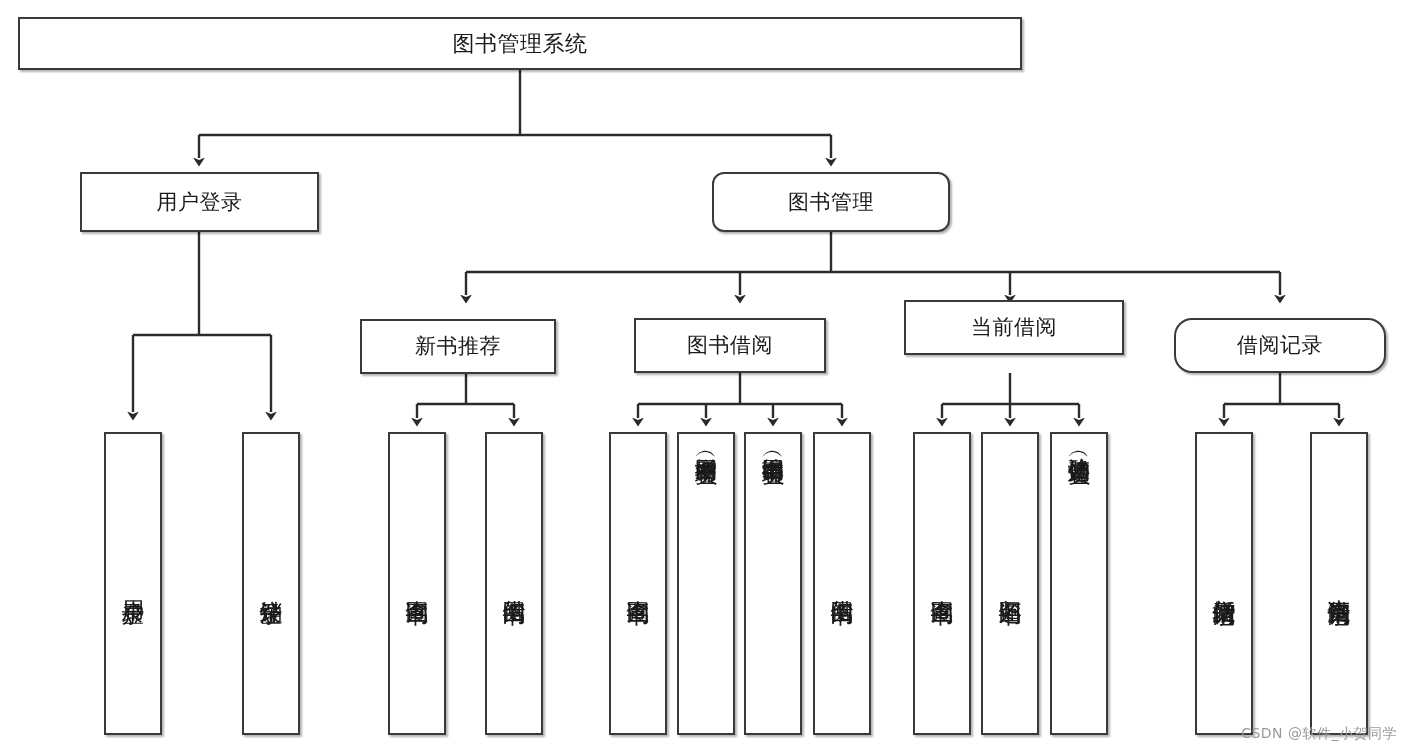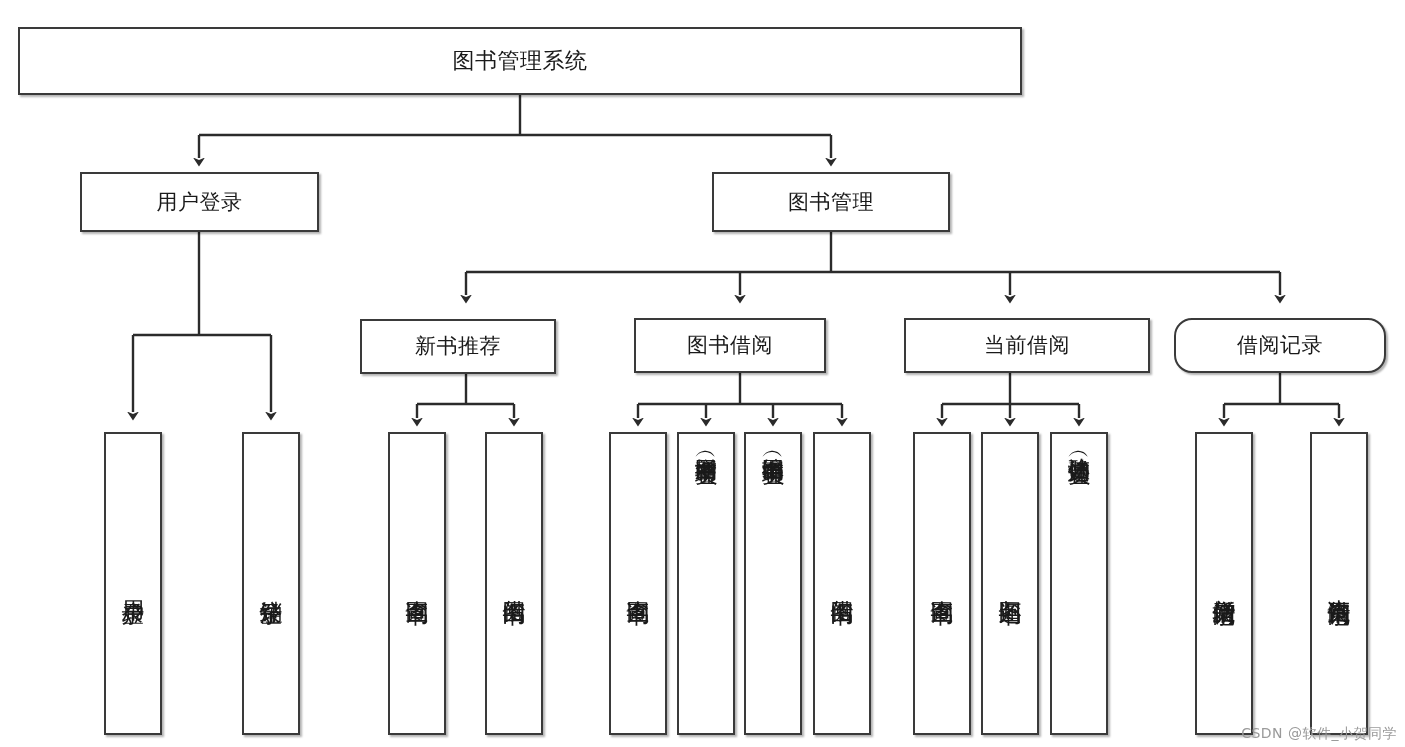--- a/index.html
+++ b/index.html
@@ -136,38 +136,38 @@
       <path d="M1010,404 L1010,418" marker-end="url(#arrow)"></path>
       <path d="M1079,404 L1079,418" marker-end="url(#arrow)"></path>
 
       <path d="M1280,373 L1280,404"></path>
       <path d="M1224,404 L1339,404"></path>
       <path d="M1224,404 L1224,418" marker-end="url(#arrow)"></path>
       <path d="M1339,404 L1339,418" marker-end="url(#arrow)"></path>
     </g>
   </svg>
 
-  <div class="node h root" style="left:18px; top:27px; width:1004px; height:68px;">
+  <div class="node h root" style="left:18px; top:17px; width:1004px; height:53px;">
     <span class="label">图书管理系统</span>
   </div>
 
   <div class="node h" style="left:80px; top:172px; width:239px; height:60px;">
     <span class="label">用户登录</span>
   </div>
-  <div class="node h" style="left:712px; top:172px; width:238px; height:60px;">
+  <div class="node h" style="left:712px; top:172px; width:238px; height:60px;border-radius:12px;">
     <span class="label">图书管理</span>
   </div>
 
   <div class="node h" style="left:360px; top:319px; width:196px; height:55px;">
     <span class="label">新书推荐</span>
   </div>
   <div class="node h" style="left:634px; top:318px; width:192px; height:55px;">
     <span class="label">图书借阅</span>
   </div>
-  <div class="node h" style="left:904px; top:318px; width:246px; height:55px;">
+  <div class="node h" style="left:904px; top:300px; width:220px; height:55px;">
     <span class="label">当前借阅</span>
   </div>
   <div class="node h" style="left:1174px; top:318px; width:212px; height:55px;border-radius:18px;">
     <span class="label">借阅记录</span>
   </div>
 
   <div class="node v mid" style="left:104px; top:432px; width:58px; height:303px;">
     <span class="label">用户登录</span>
   </div>
   <div class="node v mid" style="left:242px; top:432px; width:58px; height:303px;">

